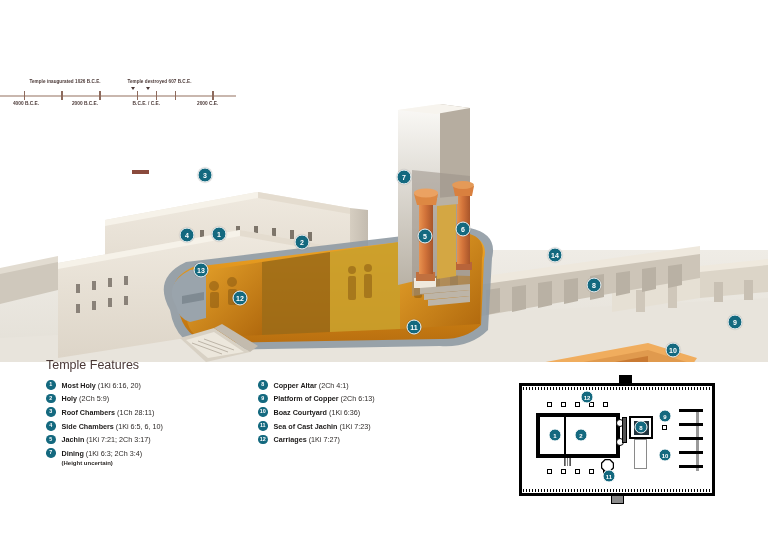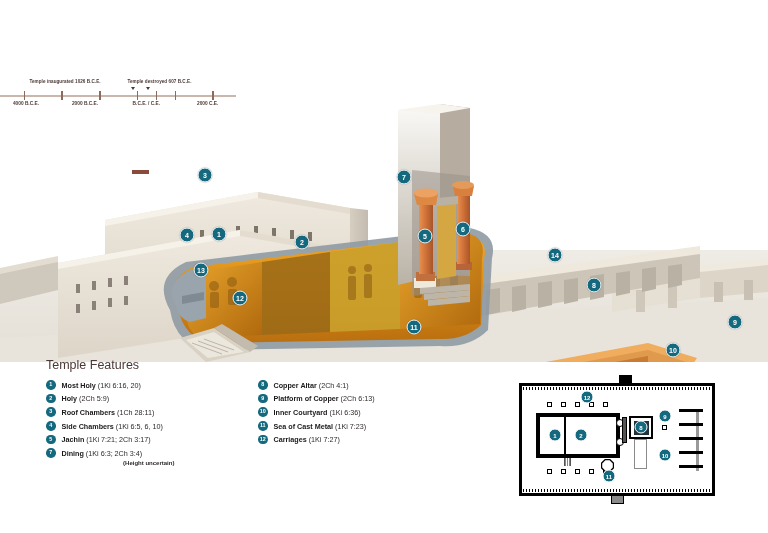--- a/index.html
+++ b/index.html
@@ -149,21 +149,21 @@
   #legend-title {
     font-size: 12.5px;
     color: #4a3836;
     margin: 0 0 8px 0;
     font-weight: normal;
   }
   #legend-cols {
     display: flex;
     gap: 22px;
   }
-  .leg-col { width: 190px; text-align: center; }
+  .leg-col { width: 190px; }
   .leg-item {
     display: flex;
     align-items: flex-start;
     gap: 6px;
     margin-bottom: 4.2px;
     font-size: 7.2px;
     line-height: 9px;
     color: #2e2a28;
   }
   .leg-num {
@@ -684,25 +684,25 @@
           <div class="leg-item">
             <span class="leg-num" style="background: rgb(20, 105, 127);">8</span>
             <span class="leg-txt"><b>Copper Altar </b>(2Ch 4:1)</span>
           </div>
           <div class="leg-item">
             <span class="leg-num" style="background: rgb(20, 105, 127);">9</span>
             <span class="leg-txt"><b>Platform of Copper </b>(2Ch 6:13)</span>
           </div>
           <div class="leg-item">
             <span class="leg-num" style="background: rgb(20, 105, 127);">10</span>
-            <span class="leg-txt"><b>Inner Courtyard </b>(1Ki 6:36)</span>
+            <span class="leg-txt"><b>Boaz Courtyard </b>(1Ki 6:36)</span>
           </div>
           <div class="leg-item">
             <span class="leg-num" style="background: rgb(20, 105, 127);">11</span>
-            <span class="leg-txt"><b>Sea of Cast Metal </b>(1Ki 7:23)</span>
+            <span class="leg-txt"><b>Sea of Cast Jachin </b>(1Ki 7:23)</span>
           </div>
           <div class="leg-item">
             <span class="leg-num" style="background: rgb(20, 105, 127);">12</span>
             <span class="leg-txt"><b>Carriages </b>(1Ki 7:27)</span>
           </div>
         </div>
     </div>
   </div>
 
   <div id="plan">

